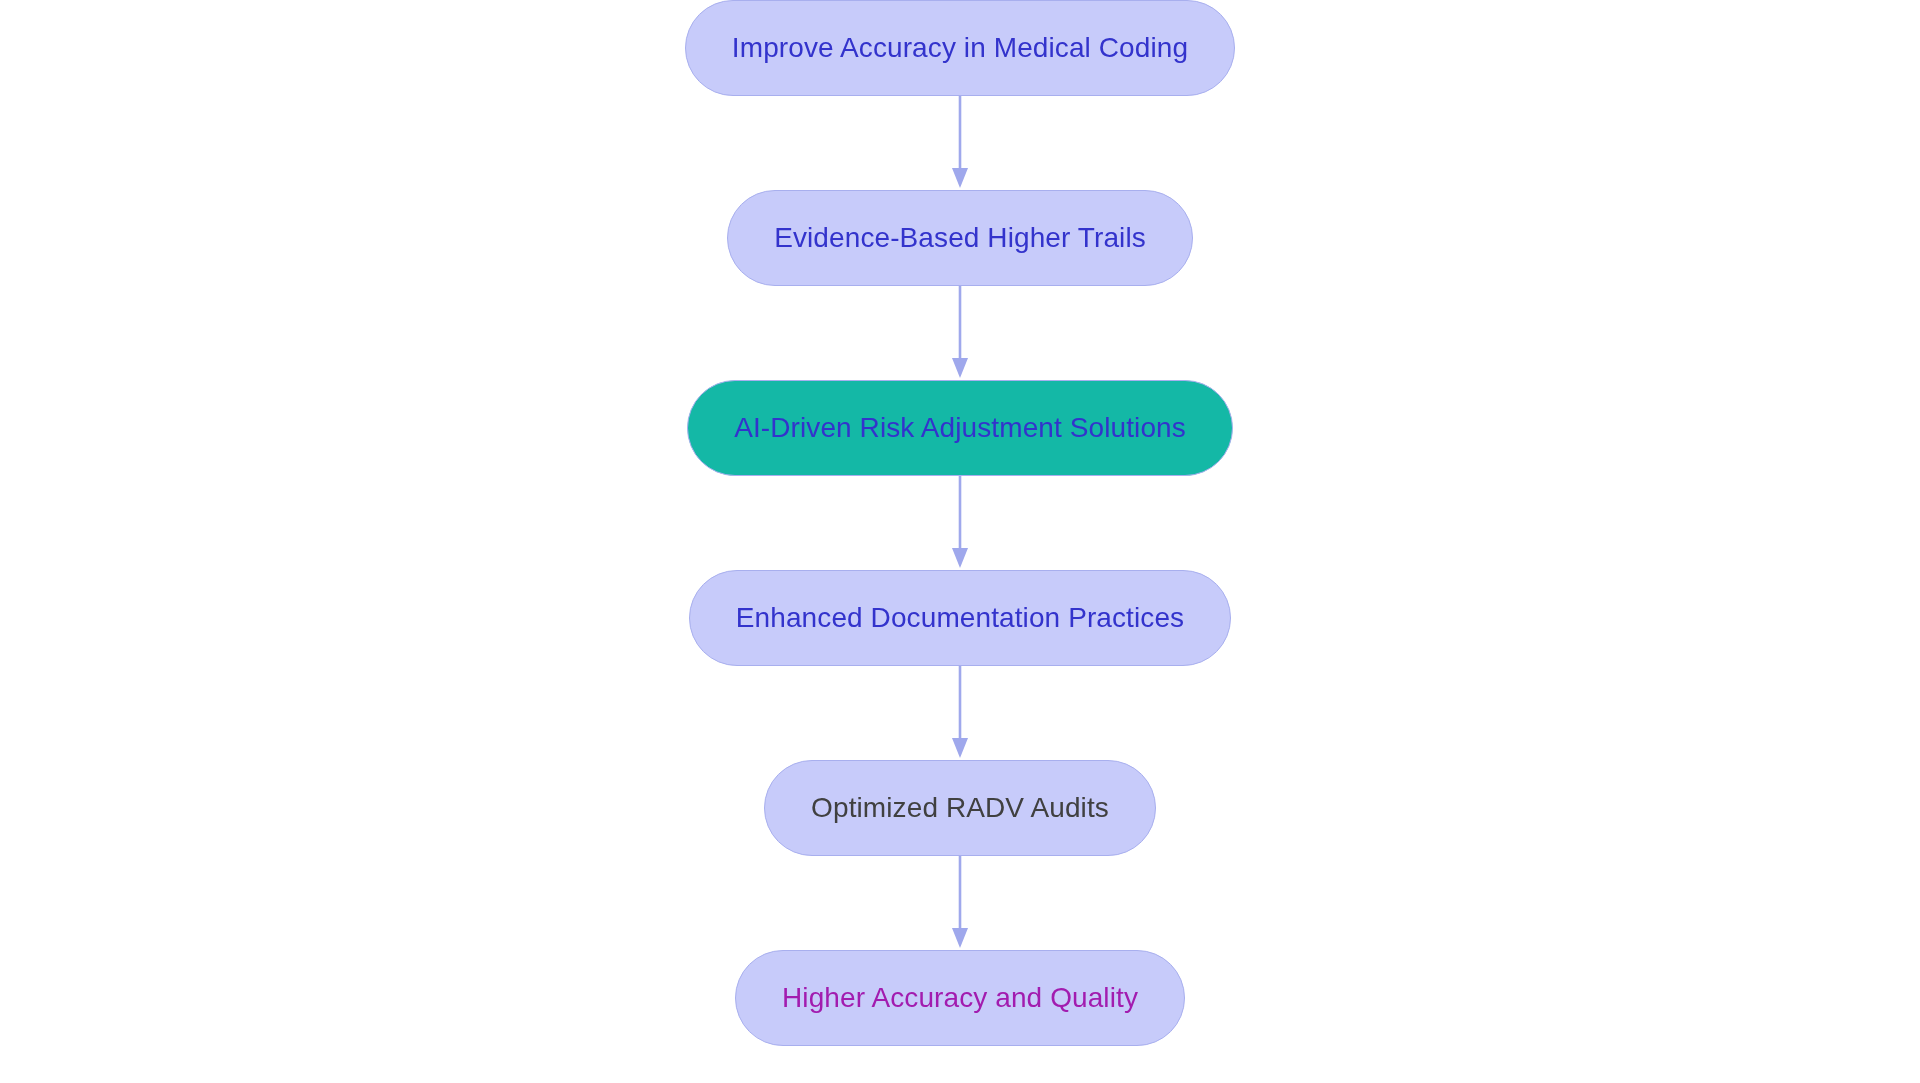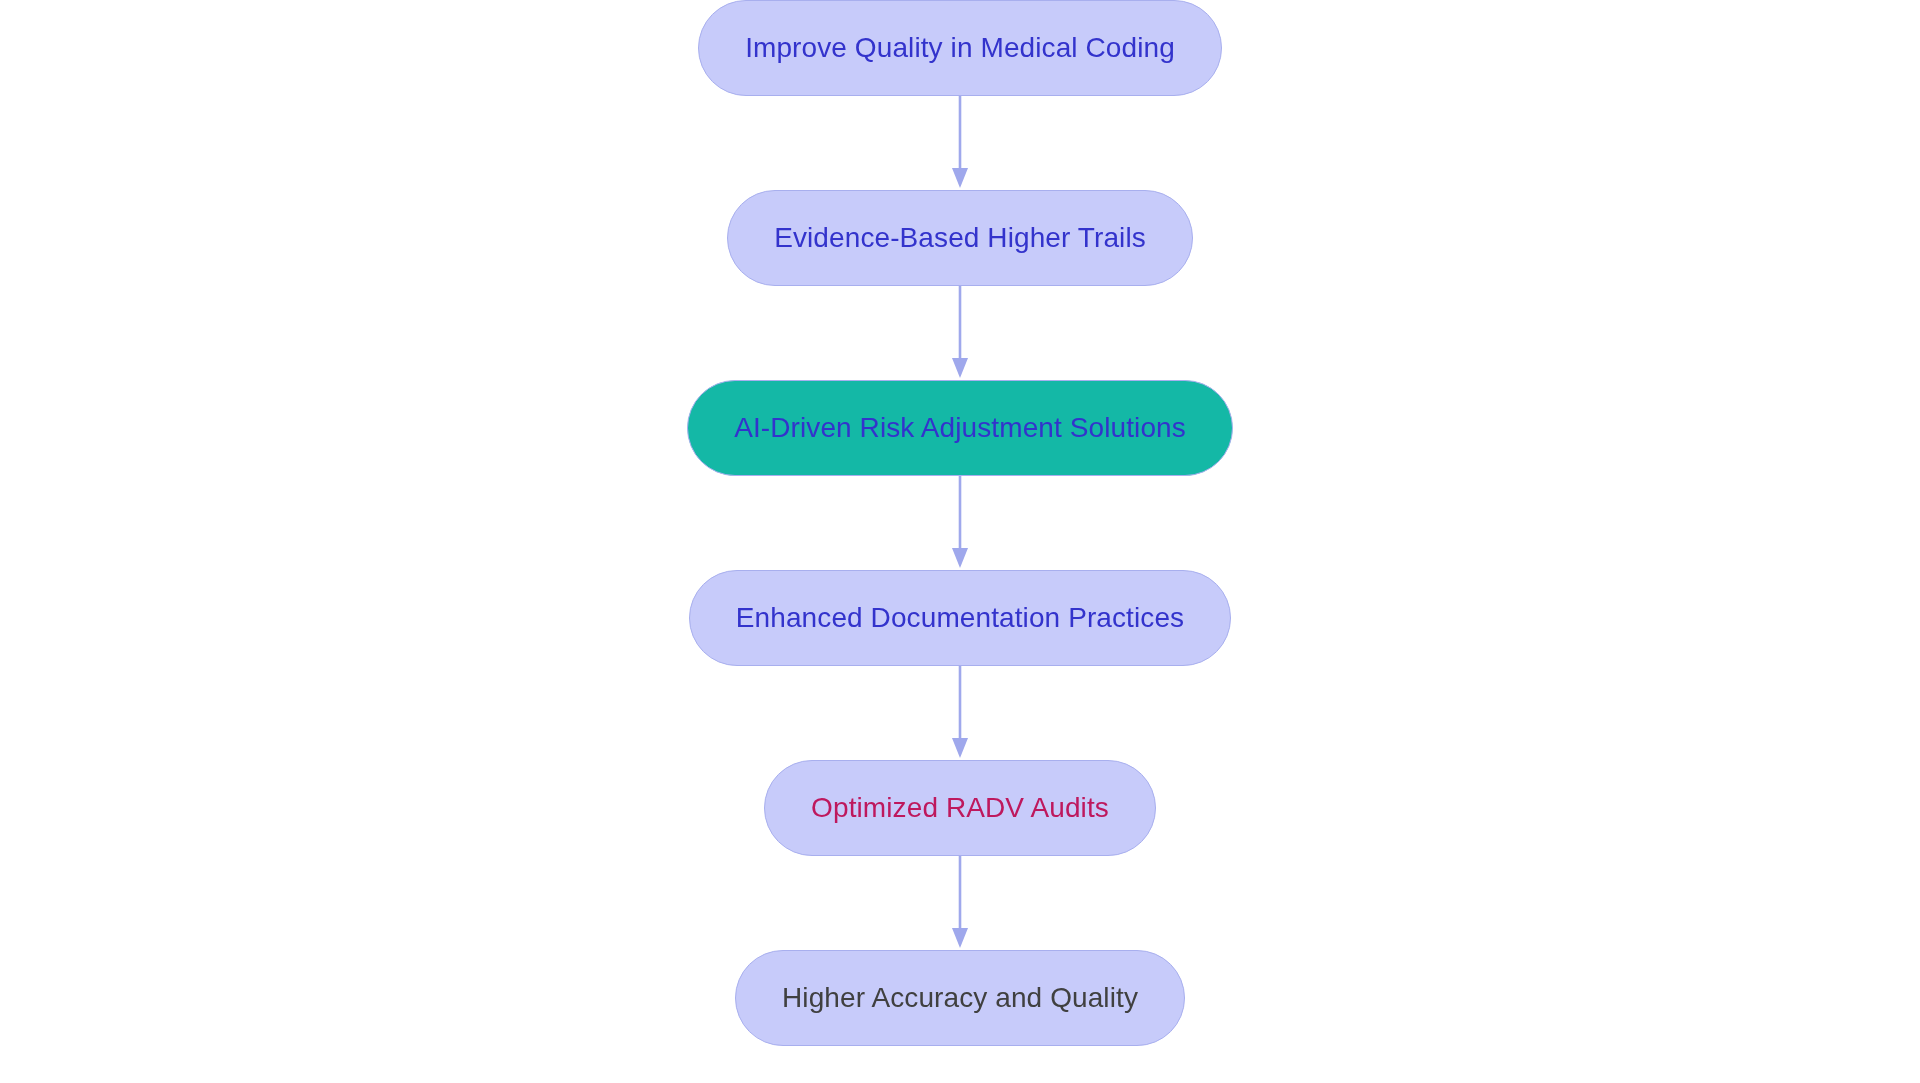--- a/index.html
+++ b/index.html
@@ -73,21 +73,21 @@
     stroke: none;
   }
 </style>
 </head>
 <body style="background: rgb(255, 255, 255);">
 
 <div id="flowchart" style="background: rgb(255, 255, 255);">
 
   <div class="node-row">
     <div class="node" style="background: rgb(199, 203, 250); border-color: rgb(168, 175, 238);">
-      <span class="node-label" style="color: rgb(51, 51, 204);">Improve Quality in Medical Coding</span>
+      <span class="node-label" style="color: rgb(51, 51, 204);">Improve Accuracy in Medical Coding</span>
     </div>
   </div>
 
   <svg class="connector" viewBox="0 0 26 94" preserveAspectRatio="none">
     <line class="shaft" x1="13" y1="0" x2="13" y2="74" stroke="#9fa8ec"></line>
     <polygon class="head" points="5,72 21,72 13,92" fill="#9fa8ec"></polygon>
   </svg>
 
   <div class="node-row">
     <div class="node" style="background: rgb(199, 203, 250); border-color: rgb(168, 175, 238);">
@@ -117,28 +117,28 @@
     </div>
   </div>
 
   <svg class="connector" viewBox="0 0 26 94" preserveAspectRatio="none">
     <line class="shaft" x1="13" y1="0" x2="13" y2="74" stroke="#9fa8ec"></line>
     <polygon class="head" points="5,72 21,72 13,92" fill="#9fa8ec"></polygon>
   </svg>
 
   <div class="node-row">
     <div class="node" style="background: rgb(199, 203, 250); border-color: rgb(168, 175, 238);">
-      <span class="node-label" style="color: #be185d;">Optimized RADV Audits</span>
+      <span class="node-label" style="color: #404040;">Optimized RADV Audits</span>
     </div>
   </div>
 
   <svg class="connector" viewBox="0 0 26 94" preserveAspectRatio="none">
     <line class="shaft" x1="13" y1="0" x2="13" y2="74" stroke="#9fa8ec"></line>
     <polygon class="head" points="5,72 21,72 13,92" fill="#9fa8ec"></polygon>
   </svg>
 
   <div class="node-row">
     <div class="node" style="background: rgb(199, 203, 250); border-color: rgb(168, 175, 238);">
-      <span class="node-label" style="color: #404040; text-align: center;">Higher Accuracy and Quality</span>
+      <span class="node-label" style="color: #a21caf; text-align: center;">Higher Accuracy and Quality</span>
     </div>
   </div>
 
 </div>
 
 </body></html>

